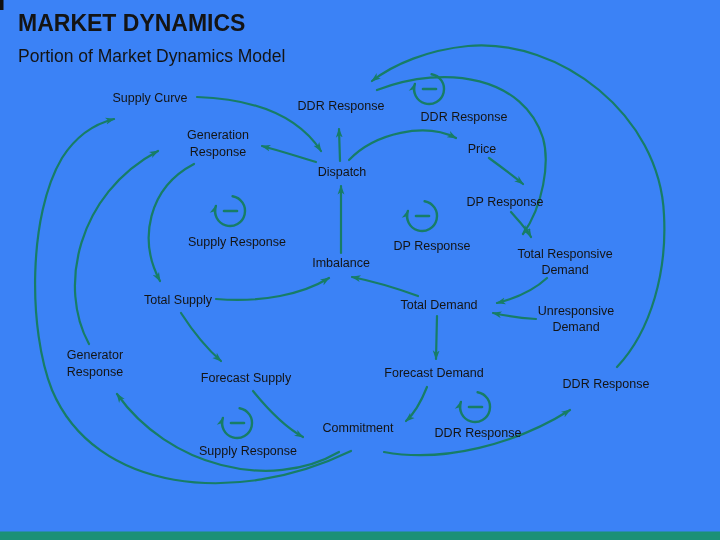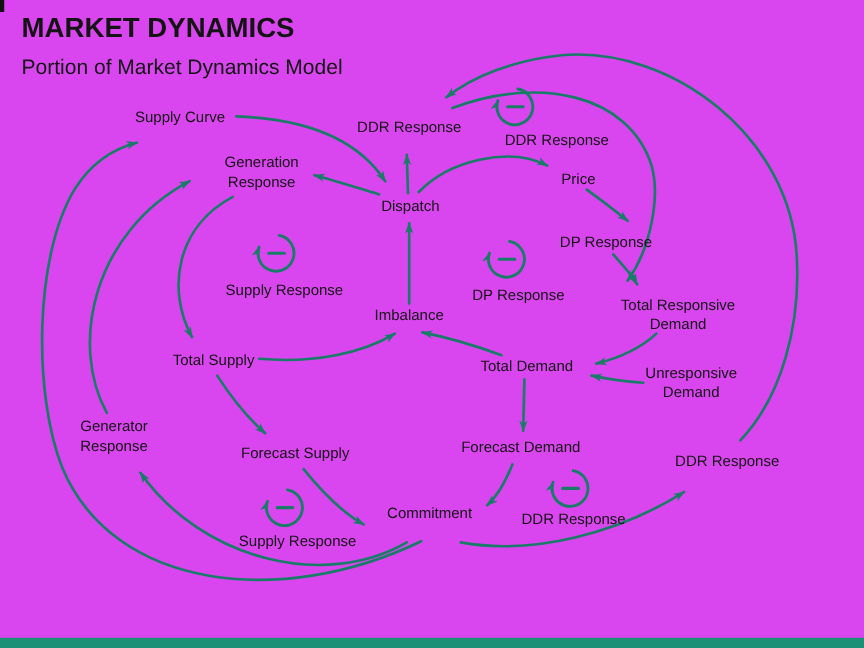--- a/index.html
+++ b/index.html
@@ -1,16 +1,16 @@
 <!DOCTYPE html>
 <html style="--accent: #177D66; --bar: #1B9077; --ink: #141414;"><head>
 <meta charset="utf-8">
 <style>
   html,body{margin:0;padding:0;background:#ffffff;}
-  .slide{position:relative;width:720px;height:540px;background:#d946ef;overflow:hidden;
+  .slide{position:relative;width:720px;height:540px;background:#3b82f6;overflow:hidden;
          font-family:"Liberation Sans", sans-serif;}
   svg{display:block;}
   .edge{fill:none;stroke:var(--accent);stroke-width:2.2;stroke-linecap:round;}
   .badge-arc{fill:none;stroke:var(--accent);stroke-width:2.4;stroke-linecap:round;}
   .badge-minus{stroke:var(--accent);stroke-width:2.6;stroke-linecap:round;}
   .arr{fill:var(--accent);}
   .node-label{fill:var(--ink);font-size:12.5px;}
   .loop-label{fill:var(--ink);font-size:12.5px;}
   .title{fill:var(--ink);font-size:23px;font-weight:bold;}
   .subtitle{fill:var(--ink);font-size:17.5px;}

